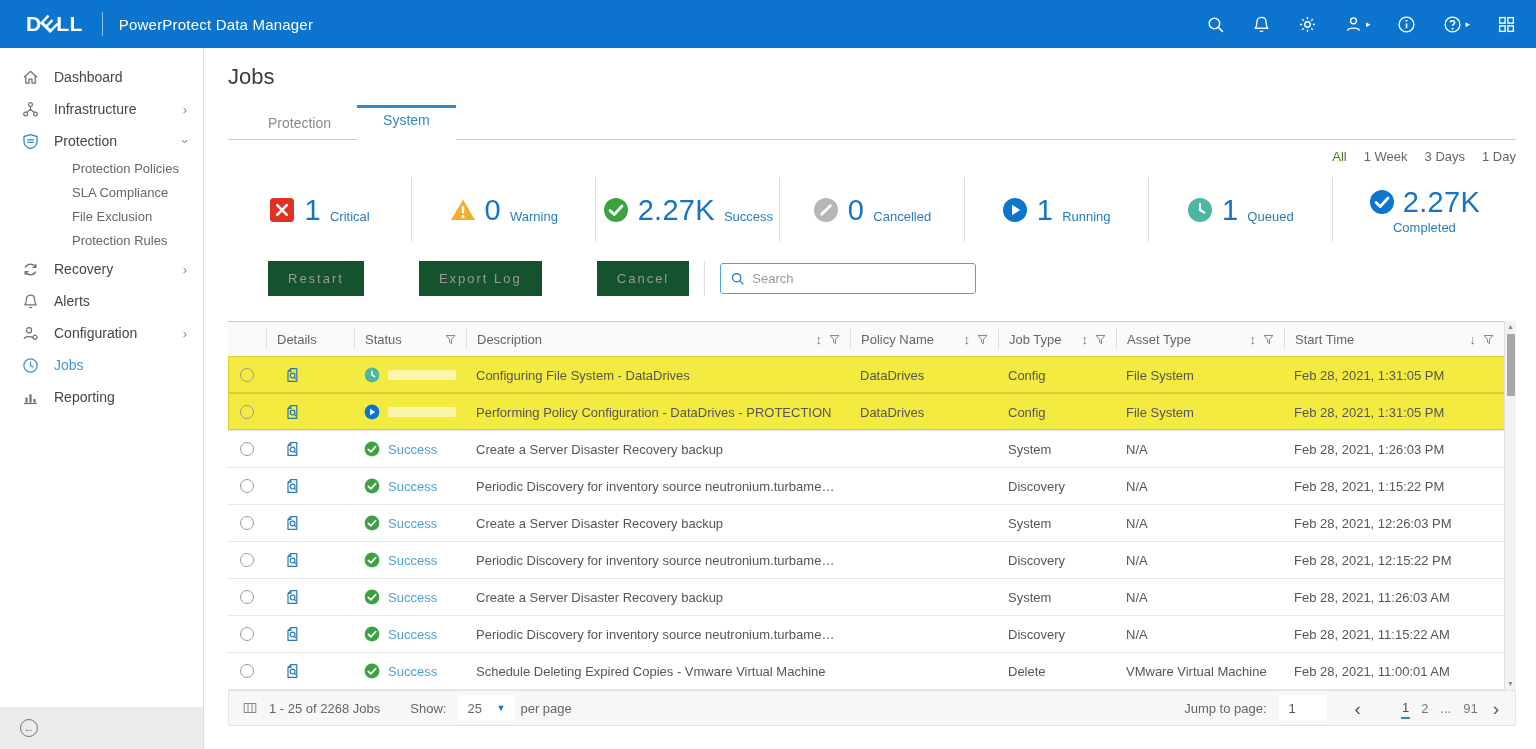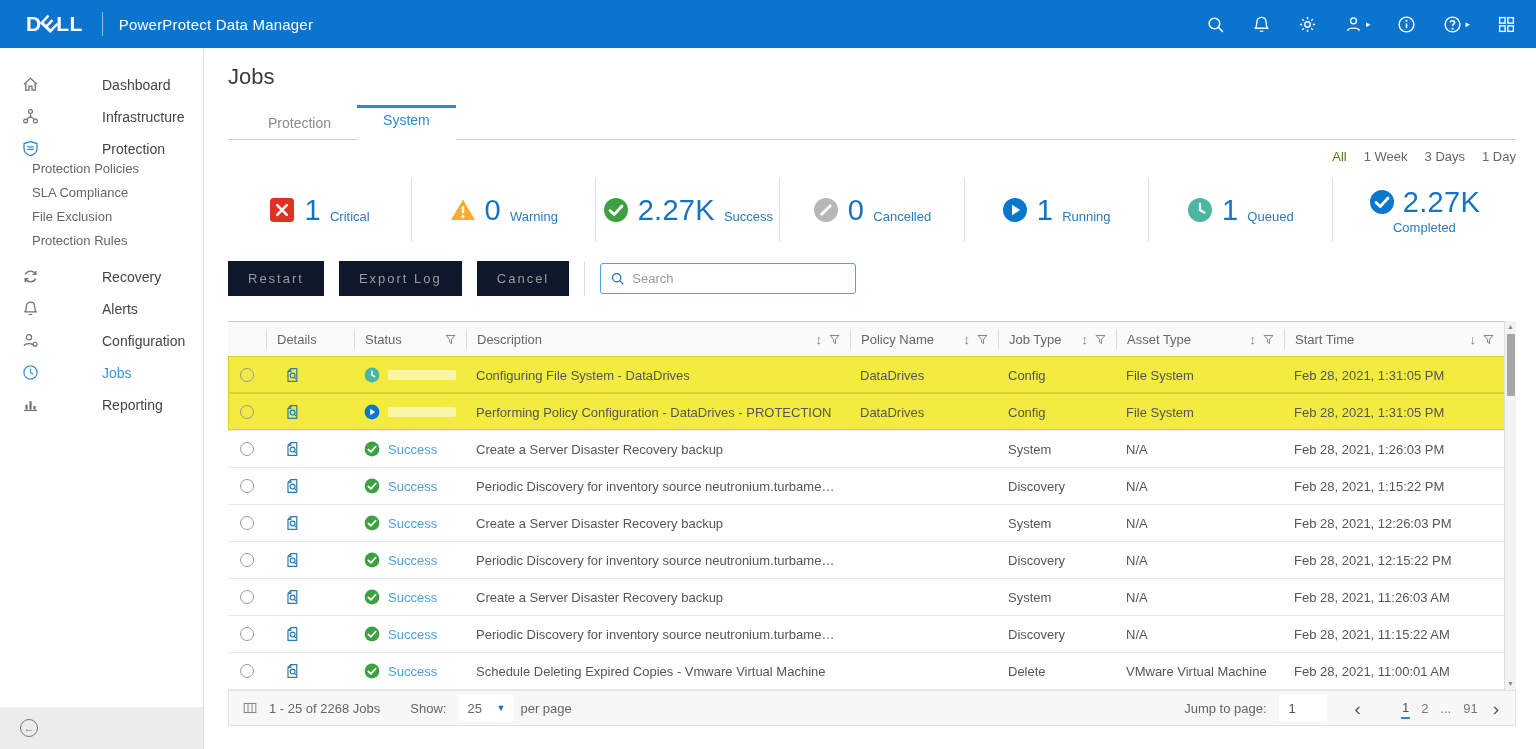--- a/index.html
+++ b/index.html
@@ -17,30 +17,30 @@
   .top-divider { width:1px; height:24px; background:rgba(255,255,255,.55); margin:0 16px; }
   .product { font-size:15px; letter-spacing:.2px; }
   .top-icons { margin-left:auto; display:flex; align-items:center; gap:27px; }
   .top-icon { color:#fff; display:flex; align-items:center; cursor:pointer; }
   .top-icon svg { width:19px; height:19px; display:block; }
   .top-icon .caret { font-size:9px; margin-left:3px; }
 
   
   .sidebar { position:absolute; top:48px; left:0; width:204px; bottom:0; background:#fff;
     border-right:1px solid #ddd; padding-top:13px; }
-  .nav-item { display:flex; align-items:flex-end; height:32px; padding:0 16px 0 22px;
-    font-size:14px; color:#454545; cursor:pointer;gap:48px; }
+  .nav-item { display:flex; align-items:center; height:32px; padding:0 16px 0 22px;
+    font-size:14px; color:#454545; cursor:pointer; }
   .nav-icon { width:17px; height:17px; margin-right:15px; color:#717171; flex:none; }
   .nav-icon svg { width:100%; height:100%; display:block; }
   .nav-icon.icon-blue { color:#2f8ac9; }
   .nav-item.active { color:#4295d1; }
   .nav-item.active .nav-icon { color:#4295d1; }
   .nav-chevron { margin-left:auto; color:#888; font-size:13px; line-height:1; }
   .nav-chevron.down { transform:rotate(90deg); }
-  .nav-sub { padding-left:32px; height:24px; line-height:24px; font-size:13px; color:#666;
+  .nav-sub { padding-left:72px; height:24px; line-height:24px; font-size:13px; color:#666;
     cursor:pointer; }
   .collapse-strip { position:absolute; bottom:0; left:0; width:100%; height:42px;
     background:#ececec; display:flex; align-items:center; padding-left:20px; }
   .collapse-icon { width:18px; height:18px; border:1px solid #767676; border-radius:50%;
     color:#767676; font-size:11px; display:flex; align-items:center; justify-content:center; }
 
   
   .main { position:absolute; left:204px; top:48px; right:0; bottom:0; background:#fff;
     padding:0 20px 0 24px; }
   .page-title { font-size:22px; font-weight:400; color:#3c3c3c; margin-top:16px; }
@@ -62,23 +62,23 @@
   .sum-card:last-child { border-right:none; }
   .sum-icon { width:26px; height:26px; flex:none; }
   .sum-icon svg { width:100%; height:100%; display:block; }
   .sum-count { font-size:29px; color:#1673c2; font-weight:500; letter-spacing:.3px; }
   .sum-label { font-size:13px; color:#2a7cc0; margin-top:12px; }
   .sum-col { display:flex; flex-direction:column; align-items:center; }
   .sum-row { display:flex; align-items:center; gap:8px; }
   .sum-label.stack { margin-top:1px; }
 
   .toolbar { display:flex; align-items:center; margin-top:19px; }
-  .tb-btn { background:#0f172a; border:none; color:#9a9a9a; font-size:13px;
+  .tb-btn { background:#14532d; border:none; color:#9a9a9a; font-size:13px;
     letter-spacing:2px; padding:10px 20px; margin-right:15px;
-    font-family:"Liberation Sans", sans-serif; cursor:pointer; }
+    font-family:"Liberation Sans", sans-serif; cursor:pointer;margin-left:40px; }
   .tb-div { width:1px; height:35px; background:#ddd; margin:0 15px 0 0; }
   .search-box { display:flex; align-items:center; gap:7px; border:1px solid #4aa3d9;
     border-radius:3px; height:31px; width:256px; padding:0 9px; background:#fff; }
   .search-box .s-icon { color:#1673c2; width:15px; height:15px; flex:none; }
   .search-box .s-icon svg { width:100%; height:100%; display:block; }
   .search-input { border:none; outline:none; font-size:13px; color:#444; width:100%;
     font-family:"Liberation Sans", sans-serif; background:transparent; }
   .search-input::placeholder { color:#9a9a9a; }
 
   

